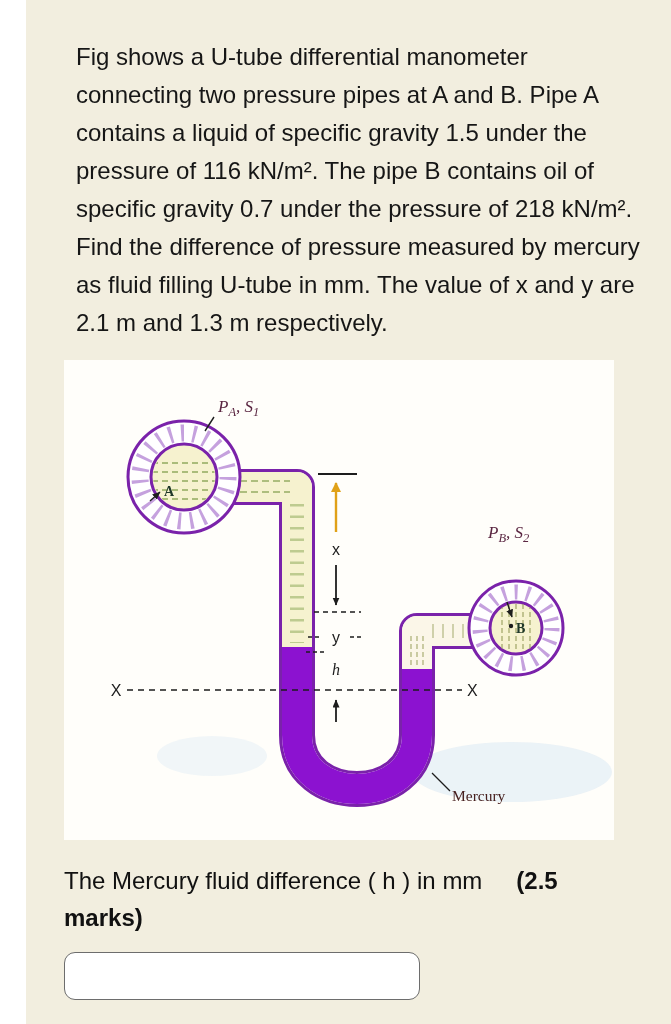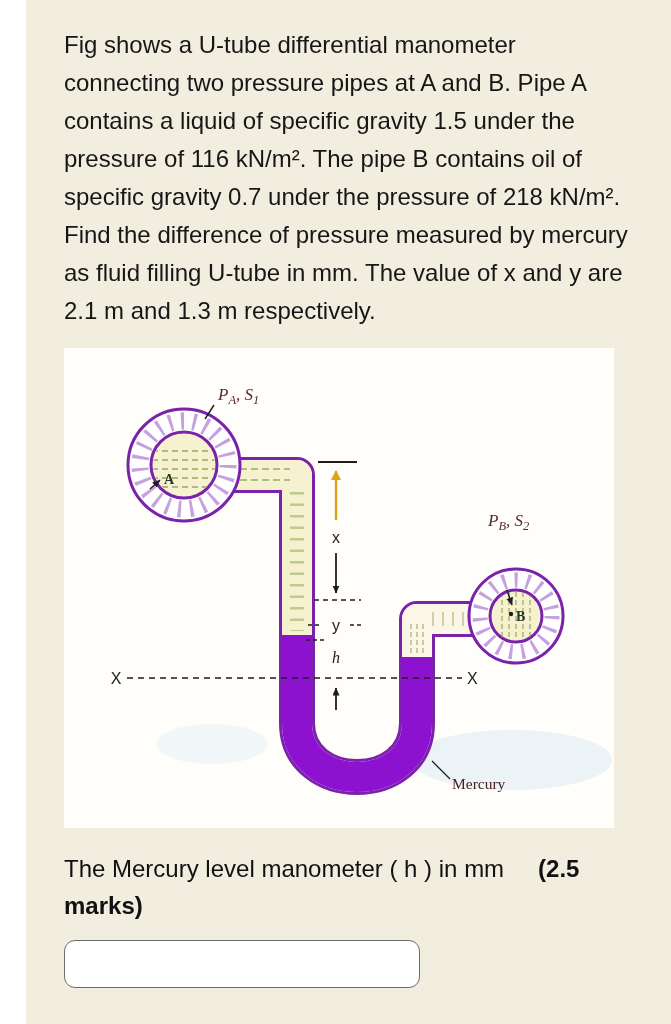--- a/index.html
+++ b/index.html
@@ -12,21 +12,21 @@
   }
   .left-strip {
     position: absolute; left: 0; top: 0;
     width: 26px; height: 100%;
     background: #ffffff;
   }
   .content {
     position: absolute; left: 64px; top: 0; width: 590px;
   }
   .question {
-    margin: 0; padding-top: 26px;
+    margin: 12px; padding-top: 26px;
     width: 566px;
     font-size: 24px; line-height: 38px;
     color: #161616;
   }
   .figure-panel {
     margin-top: 18px;
     width: 550px; height: 480px;
     background: #fffefa;
   }
   .figure-panel svg { display: block; }
@@ -166,18 +166,18 @@
       </g>
 
       <g>
         <line x1="368" y1="413" x2="386" y2="431" stroke="#1d1d1d" stroke-width="1.3"></line>
         <text class="merctxt" x="388" y="441">Mercury</text>
       </g>
     </svg>
   </div>
 
   <p class="answer-label">
-    <span>The Mercury level manometer ( h ) in mm</span><span class="marks">(2.5 marks)</span>
+    <span>The Mercury fluid difference ( h ) in mm</span><span class="marks">(2.5 marks)</span>
   </p>
 
   <input class="answer-input" type="text" value="" style="">
 
 </div>
 
 </body></html>

